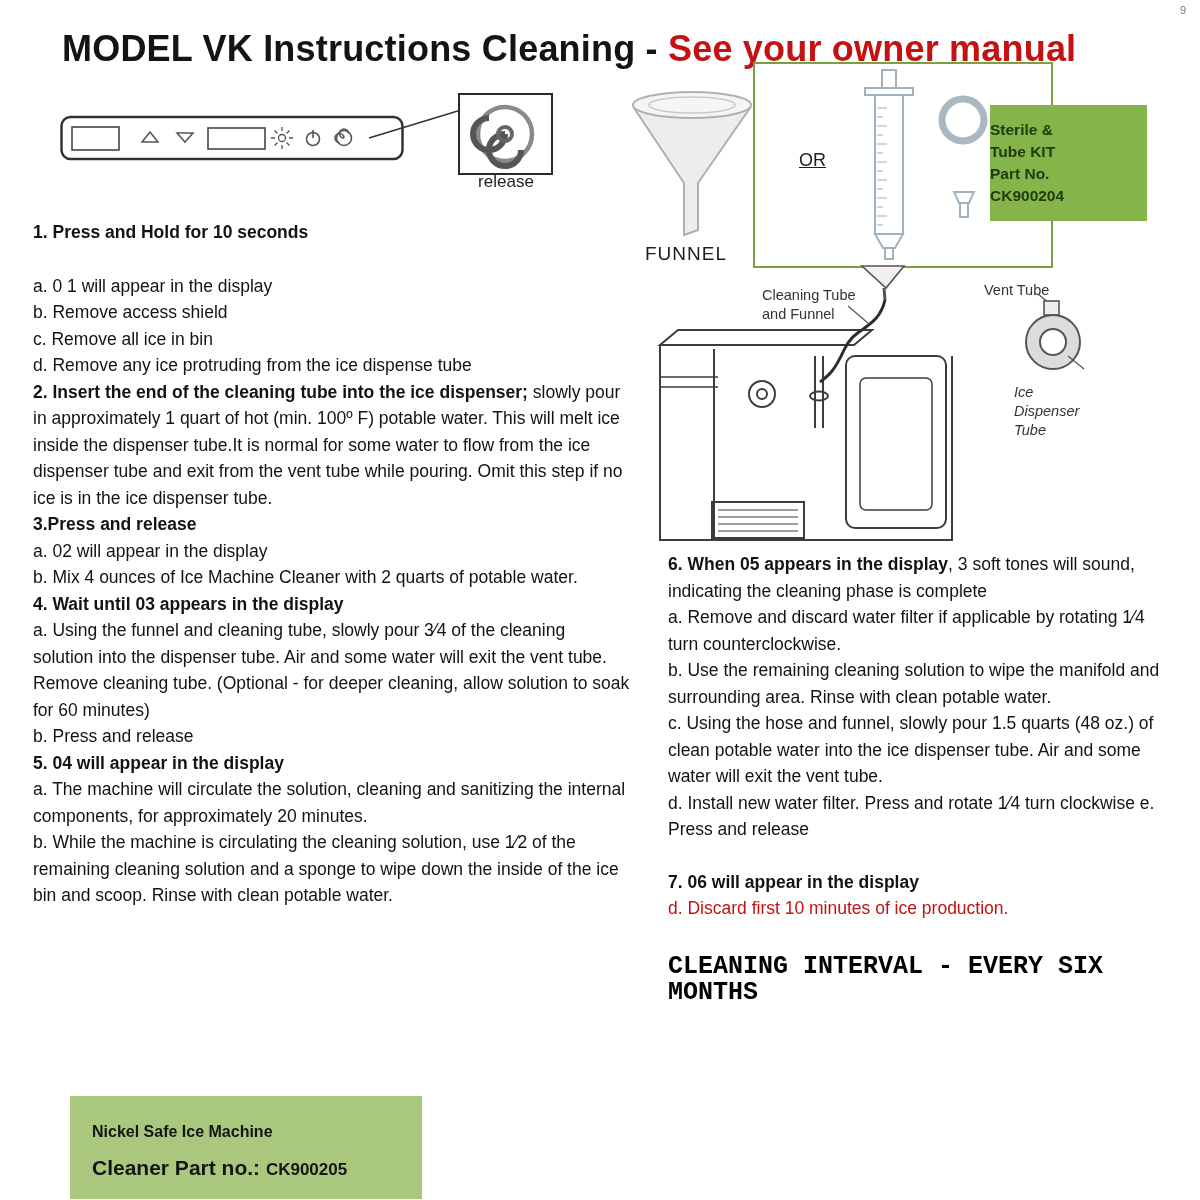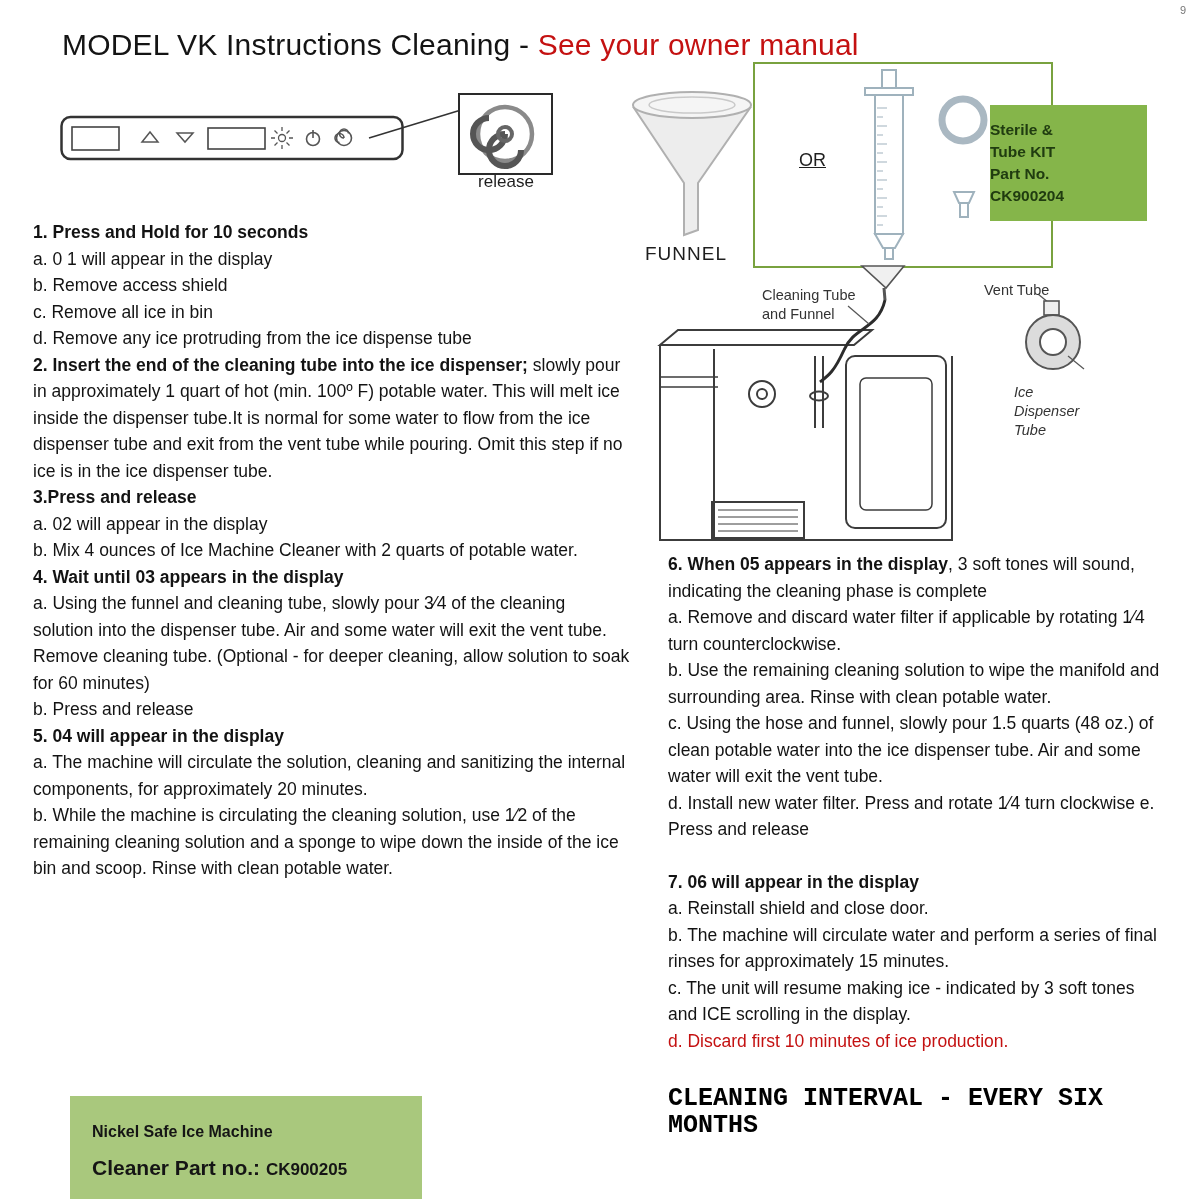--- a/index.html
+++ b/index.html
@@ -3,39 +3,39 @@
 <meta charset="utf-8">
 <style>
   * { margin:0; padding:0; box-sizing:border-box; }
   html,body { background:#ffffff; }
   body { font-family:"Liberation Sans","DejaVu Sans",sans-serif; color:#141414; }
   .page { position:relative; width:1200px; height:1200px; background:#ffffff; overflow:hidden; }
   .abs { position:absolute; }
   .pre { white-space:pre-line; }
   .b { font-weight:bold; }
   .red { color:#c41111; }
-  .title { font-size:30px; font-weight:normal; letter-spacing:0.2px; }
+  .title { font-size:36px; font-weight:bold; letter-spacing:0.2px; }
   .body-text { font-size:17.5px; line-height:26.5px; color:#131313; }
   .col-left { left:33px; top:219px; width:597px; }
   .col-right { left:668px; top:551px; width:498px; }
   .release-box { left:458px; top:93px; width:95px; height:82px; border:2px solid #2a2a2a; background:#fff; }
   .syringe-box { left:753px; top:62px; width:300px; height:206px; border:2px solid #79a23f; background:#fff; }
   .kit-box { left:990px; top:105px; width:157px; height:116px; background:#85b54a; color:#203c10;
              text-align:left; font-size:15.5px; line-height:22px; padding-top:14px; font-weight:bold; }
   .cleaner-box { left:70px; top:1096px; width:352px; height:103px; background:#a9c87d;
                  padding:20px 0 0 22px; color:#151515; }
   .cleaner-line1 { font-size:16px; font-weight:bold; line-height:32px; }
   .cleaner-line2 { font-size:21px; font-weight:bold; line-height:40px; }
   .cleaner-part { font-size:17px; font-weight:bold; }
   .diagram-label { font-size:14.5px; line-height:19px; color:#333; }
   .funnel-label { font-size:19px; letter-spacing:1px; color:#1e1e1e; }
   .or-label { font-size:18px; color:#1e1e1e; }
   .release-label { font-size:17px; color:#1e1e1e; }
   .interval { font-size:25px; font-weight:bold; margin-top:32px; color:#000;font-family:Liberation Mono, monospace; }
-  .gap-after { }
+  .gap-after { margin-bottom:27px; }
   .gap-before { margin-top:26px; }
 </style>
 </head>
 <body>
 
 <div class="page">
 
   <div class="abs title" style="left:62px;top:28px;">
     <span>MODEL VK Instructions Cleaning - </span><span class="red">See your owner manual</span>
   </div>
@@ -164,23 +164,20 @@
     <div>b. While the machine is circulating the cleaning solution, use 1⁄2 of the remaining cleaning solution and a sponge to wipe down the inside of the ice bin and scoop. Rinse with clean potable water.</div>
   </div>
 
   <div class="abs col-right body-text">
     <div><span class="b">6. When 05 appears in the display</span><span>, 3 soft tones will sound, indicating the cleaning phase is complete</span></div>
     <div class="pre">a. Remove and discard water filter if applicable by rotating 1⁄4 turn counterclockwise.
 b. Use the remaining cleaning solution to wipe the manifold and surrounding area. Rinse with clean potable water.
 c. Using the hose and funnel, slowly pour 1.5 quarts (48 oz.) of clean potable water into the ice dispenser tube. Air and some water will exit the vent tube.
 d. Install new water filter. Press and rotate 1⁄4 turn clockwise e. Press and release</div>
     <div class="b gap-before">7. 06 will appear in the display</div>
-    <div class="pre"> a. Reinstall shield and close door.
- b. The machine will circulate water and perform a series of final rinses for approximately 15 minutes.
-c. The unit will resume making ice - indicated by 3 soft tones and ICE scrolling in the display.</div>
     <div class="red">d. Discard first 10 minutes of ice production.</div>
     <div class="interval">CLEANING INTERVAL - EVERY SIX MONTHS</div>
   </div>
 
   <div class="abs cleaner-box">
     <div class="cleaner-line1">Nickel Safe Ice Machine</div>
     <div class="cleaner-line2"><span>Cleaner Part no.: </span><span class="cleaner-part">CK900205</span></div>
   </div>
 
 </div>

